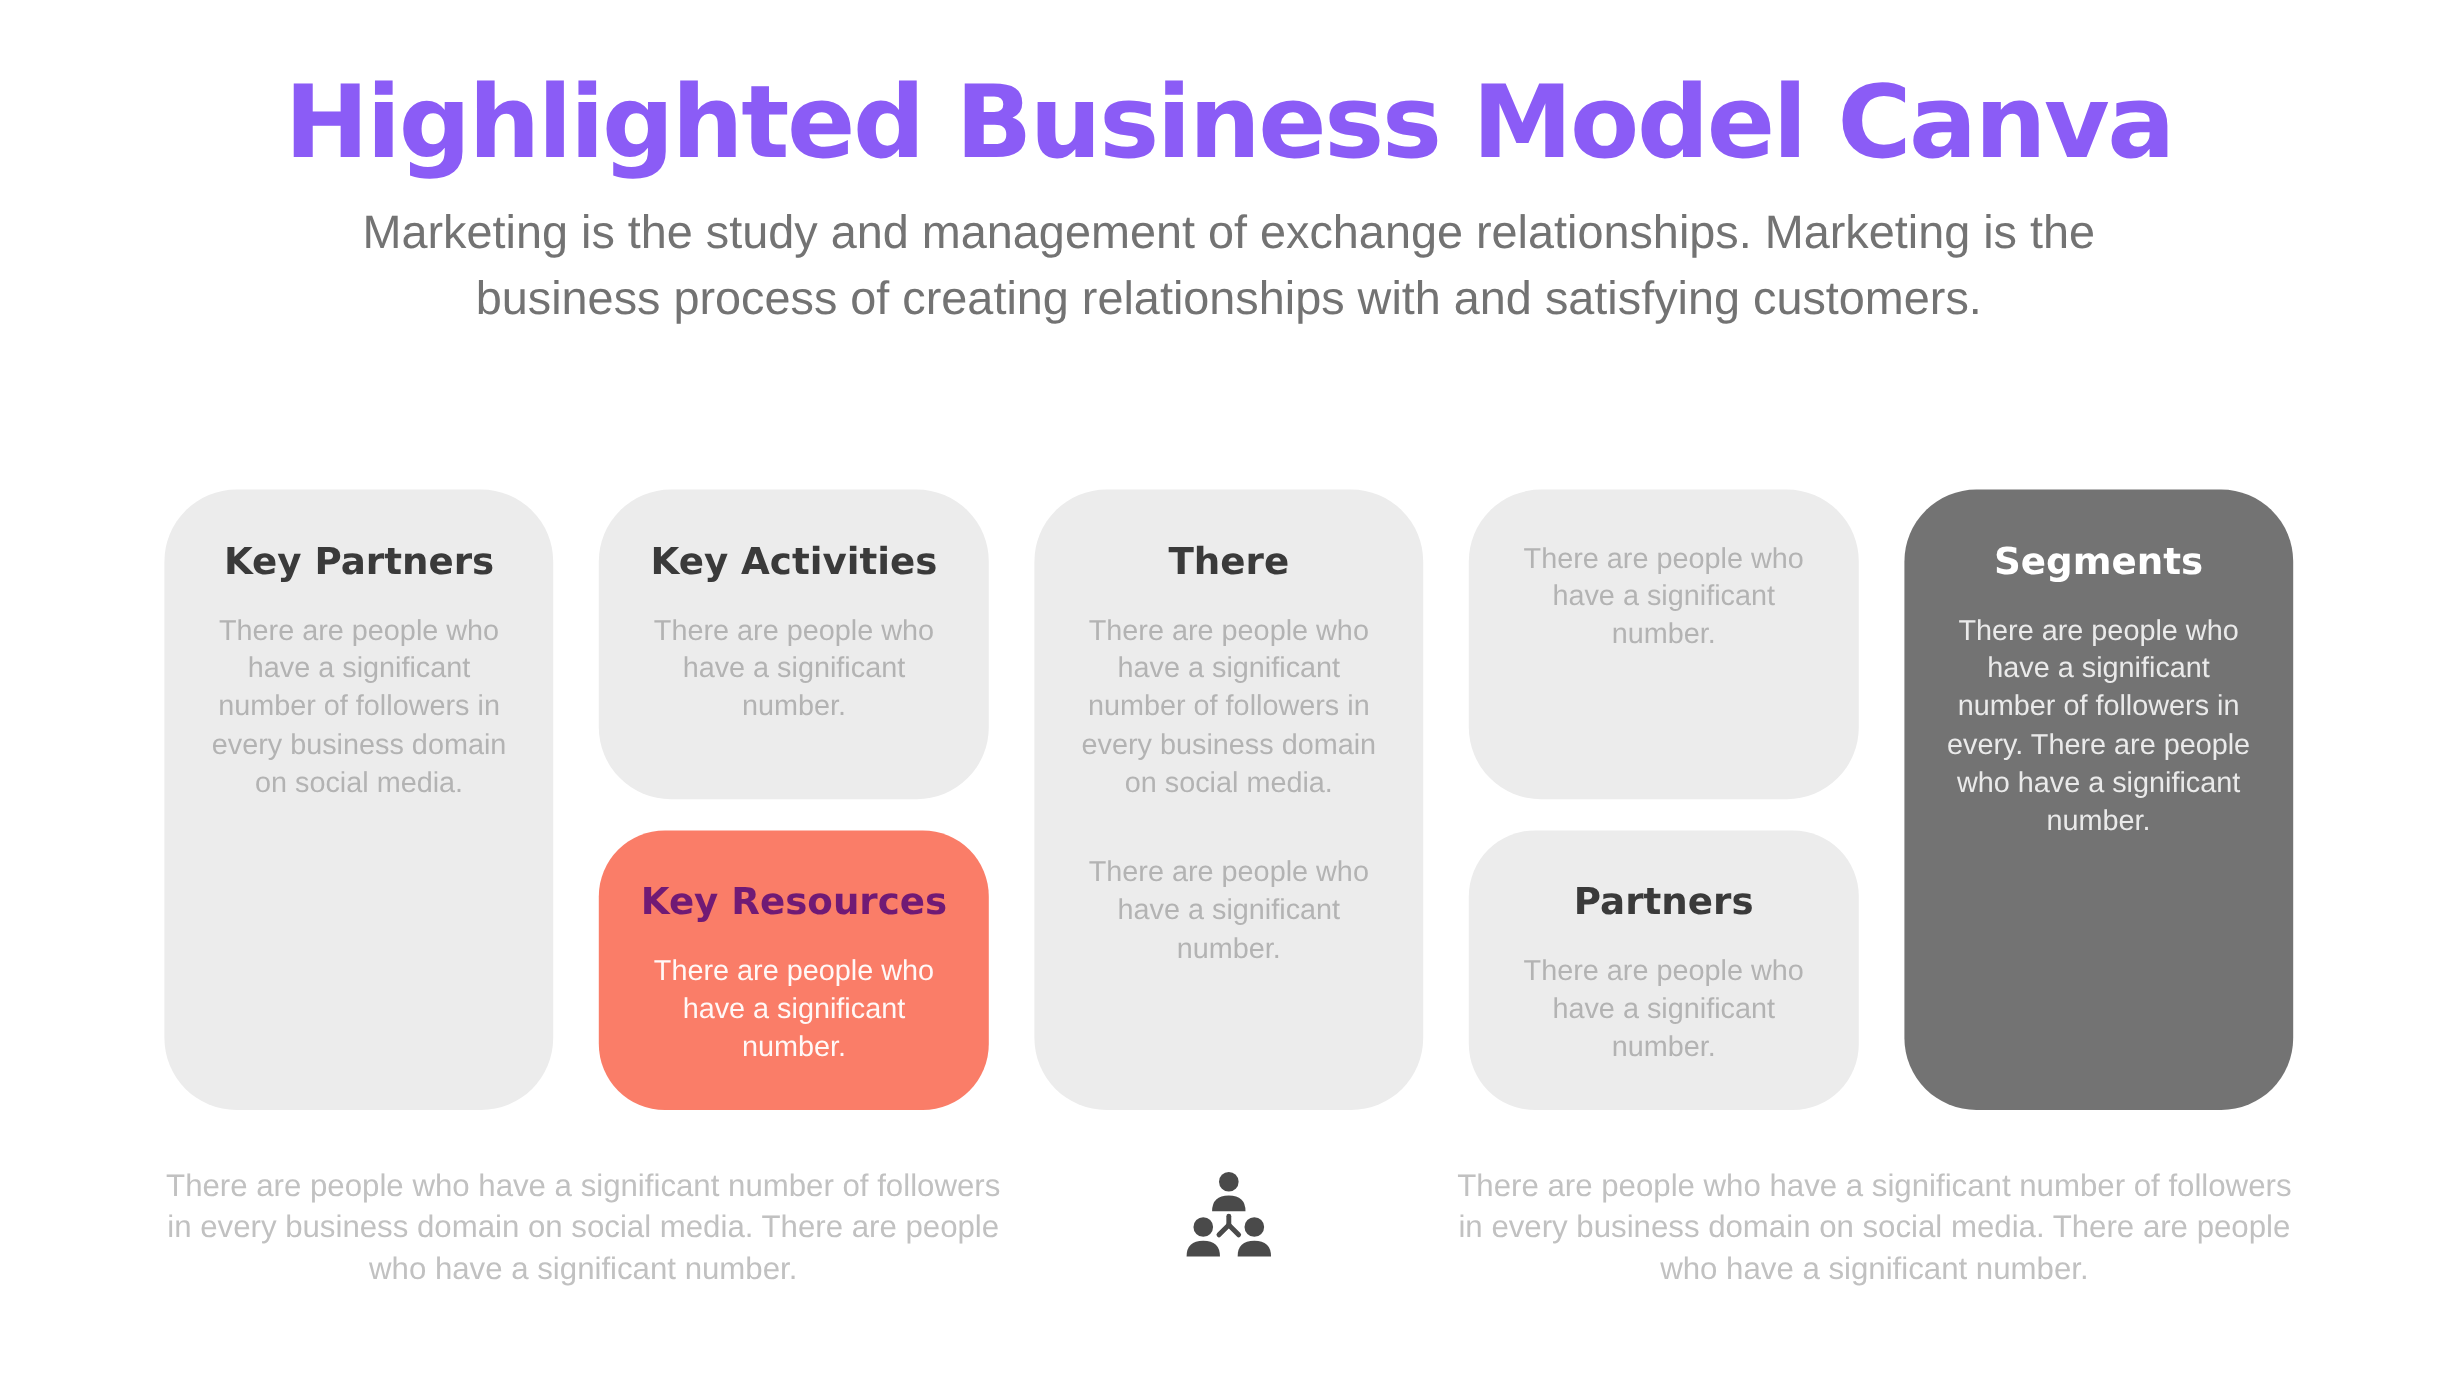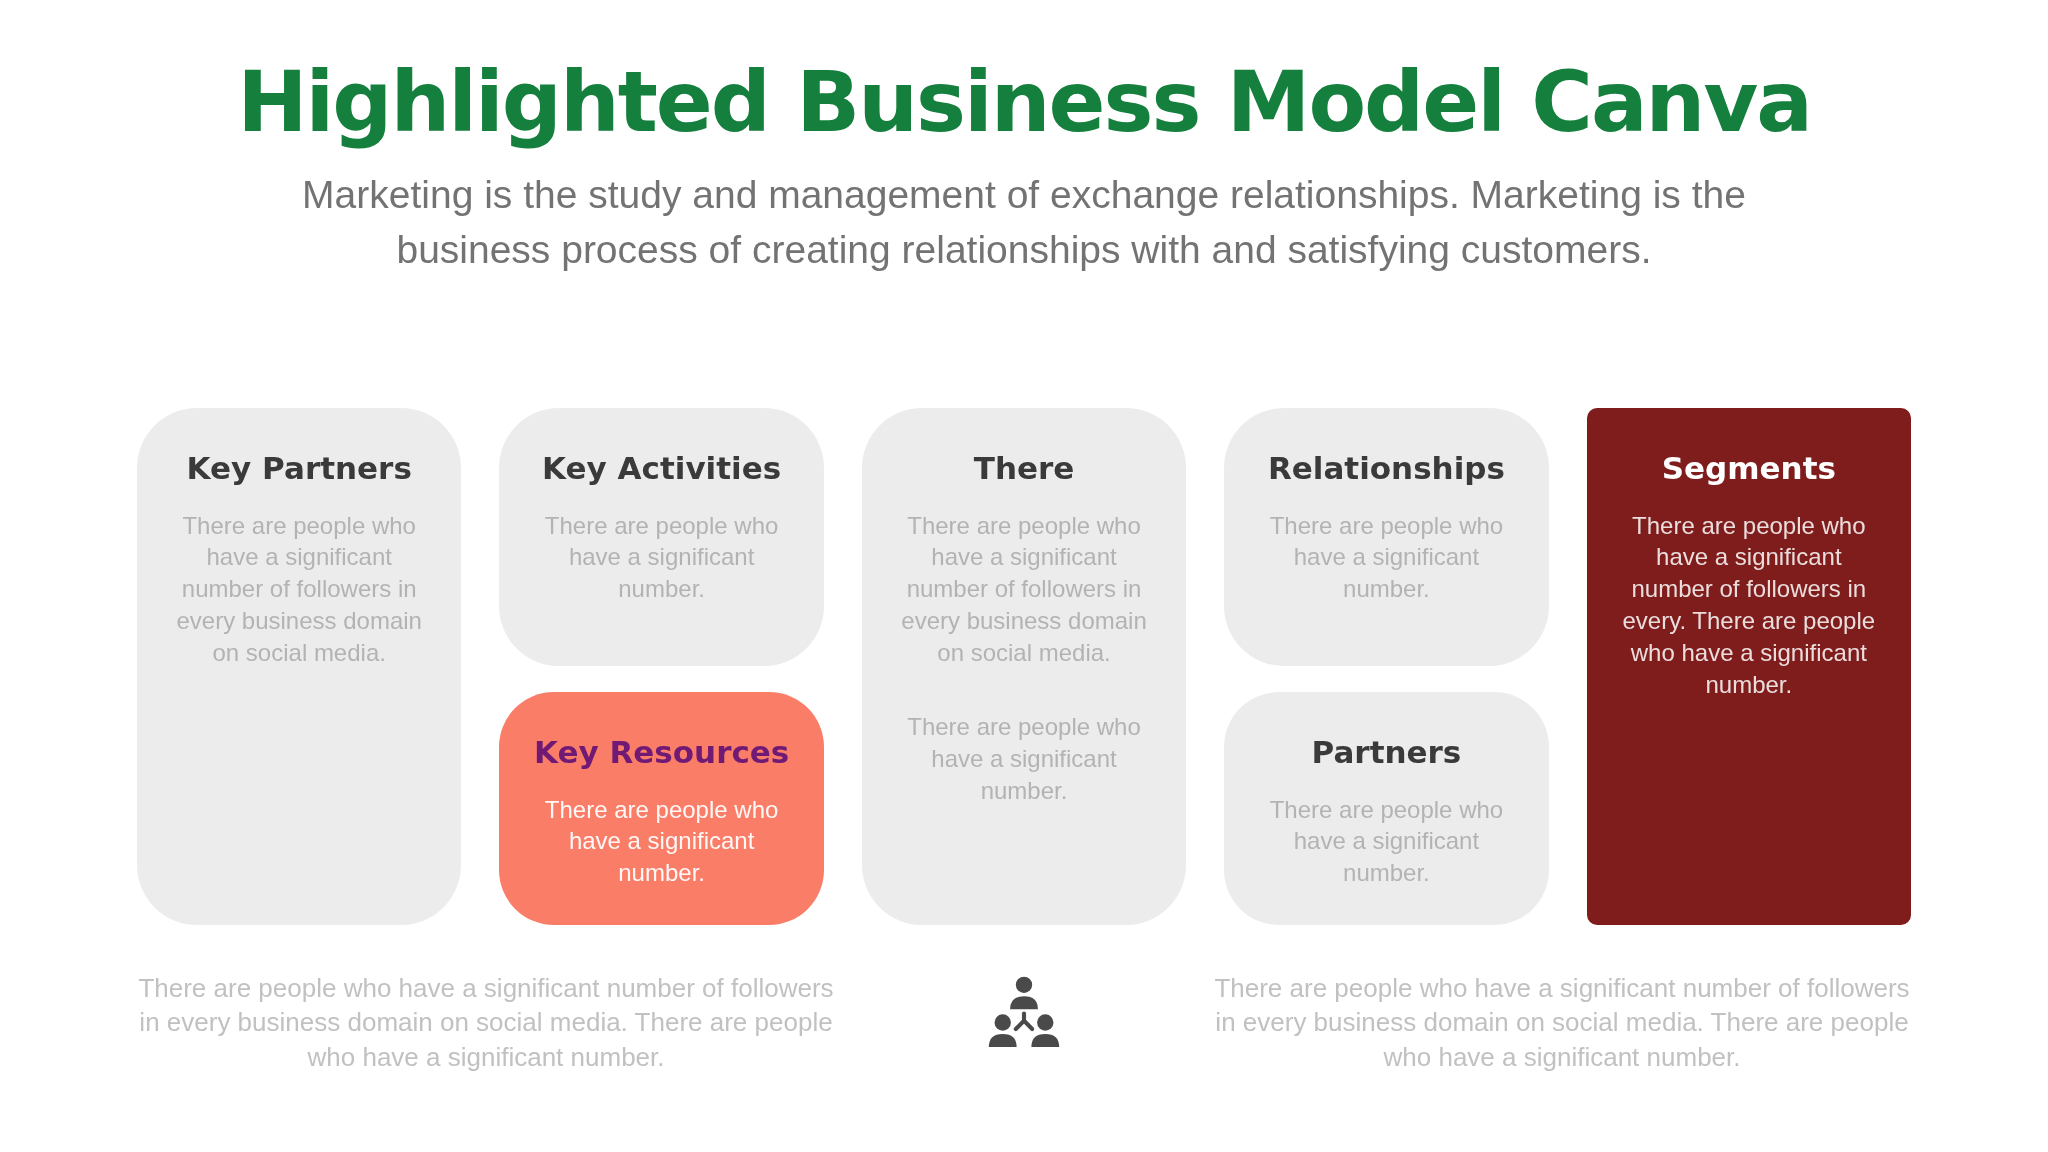--- a/index.html
+++ b/index.html
@@ -12,21 +12,21 @@
   }
   
   .header { text-align: center; }
   .page-title {
     margin: 52px auto 0;
     font-family: "DejaVu Sans", sans-serif;
     font-weight: 800;
     font-size: 84px;
     line-height: 1.2;
     letter-spacing: -2px;
-    color: #15803d;
+    color: #8b5cf6;
   }
   .page-subtitle {
     margin: 14px auto 16px;
     max-width: 1560px;
     font-size: 39px;
     line-height: 1.42;
     font-weight: 300;
     color: #737373;
   }
   
@@ -58,21 +58,21 @@
     margin: 0;
     padding: 0 2px;
     font-size: 24px;
     line-height: 1.33;
     color: #b3b3b3;
   }
   .card-text + .card-text { margin-top: 42px; }
   .card.coral { background: #fa7d68; }
   .card.coral .card-title { color: #701a75; }
   .card.coral .card-text { color: rgba(255,255,255,0.95); }
-  .card.blue { background: #7f1d1d; border-radius: 10px; }
+  .card.blue { background: #737373; }
   .card.blue .card-title { color: #ffffff; }
   .card.blue .card-text { color: rgba(255,255,255,0.85); }
   
   .notes {
     width: 1774px;
     margin: 46px auto 0;
     display: flex;
     justify-content: space-between;
     align-items: flex-start;
   }
@@ -120,21 +120,20 @@
     <div class="bmc-col">
       <section class="card tall">
         <h2 class="card-title">There</h2>
         <p class="card-text">There are people who have a significant number of followers in every business domain on social media.</p>
         <p class="card-text">There are people who have a significant number.</p>
       </section>
     </div>
 
     <div class="bmc-col">
       <section class="card short-top">
-        <h2 class="card-title">Relationships</h2>
         <p class="card-text">There are people who have a significant number.</p>
       </section>
       <section class="card short-bottom">
         <h2 class="card-title">Partners</h2>
         <p class="card-text">There are people who have a significant number.</p>
       </section>
     </div>
 
     <div class="bmc-col">
       <section class="card tall blue">

